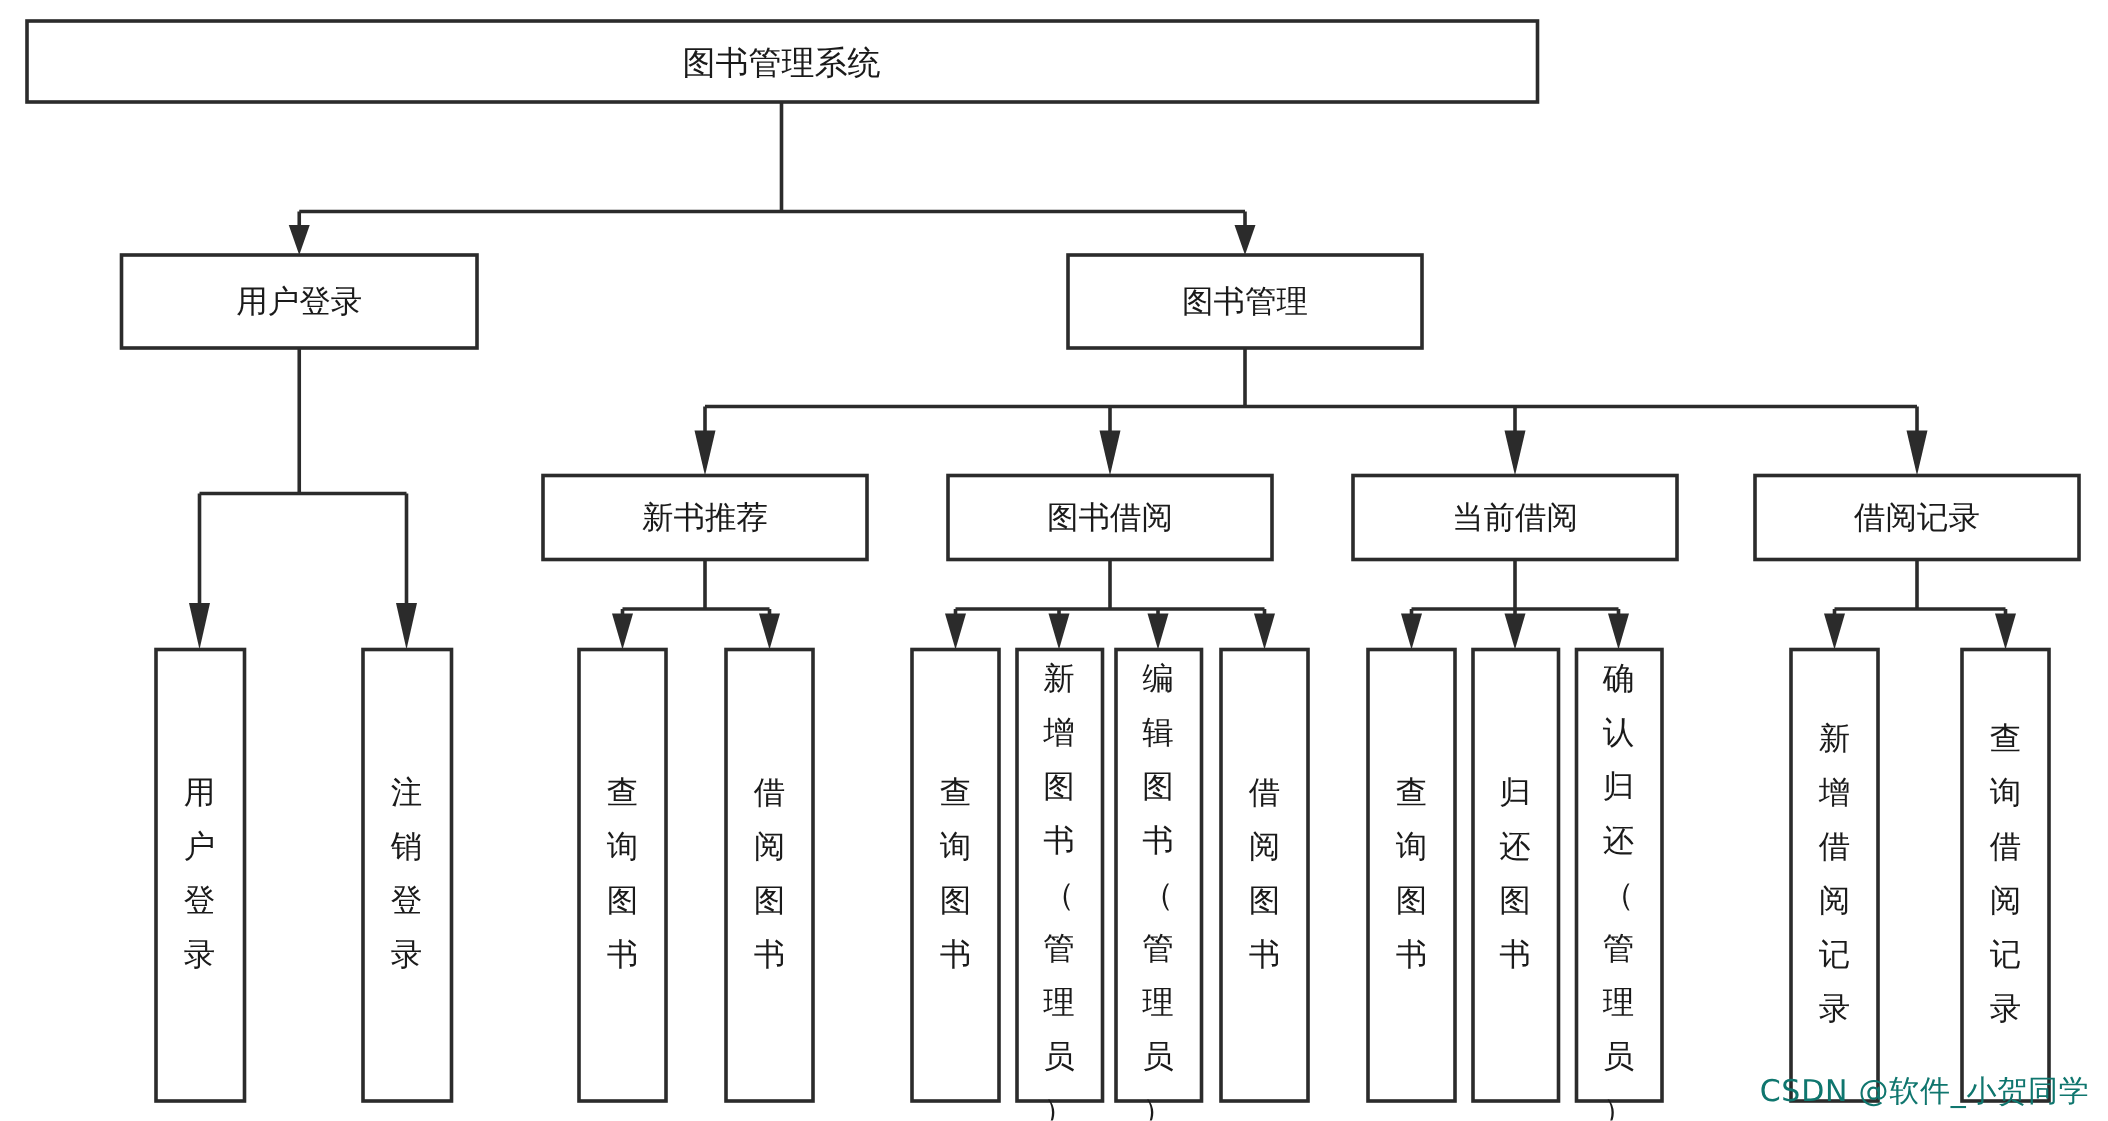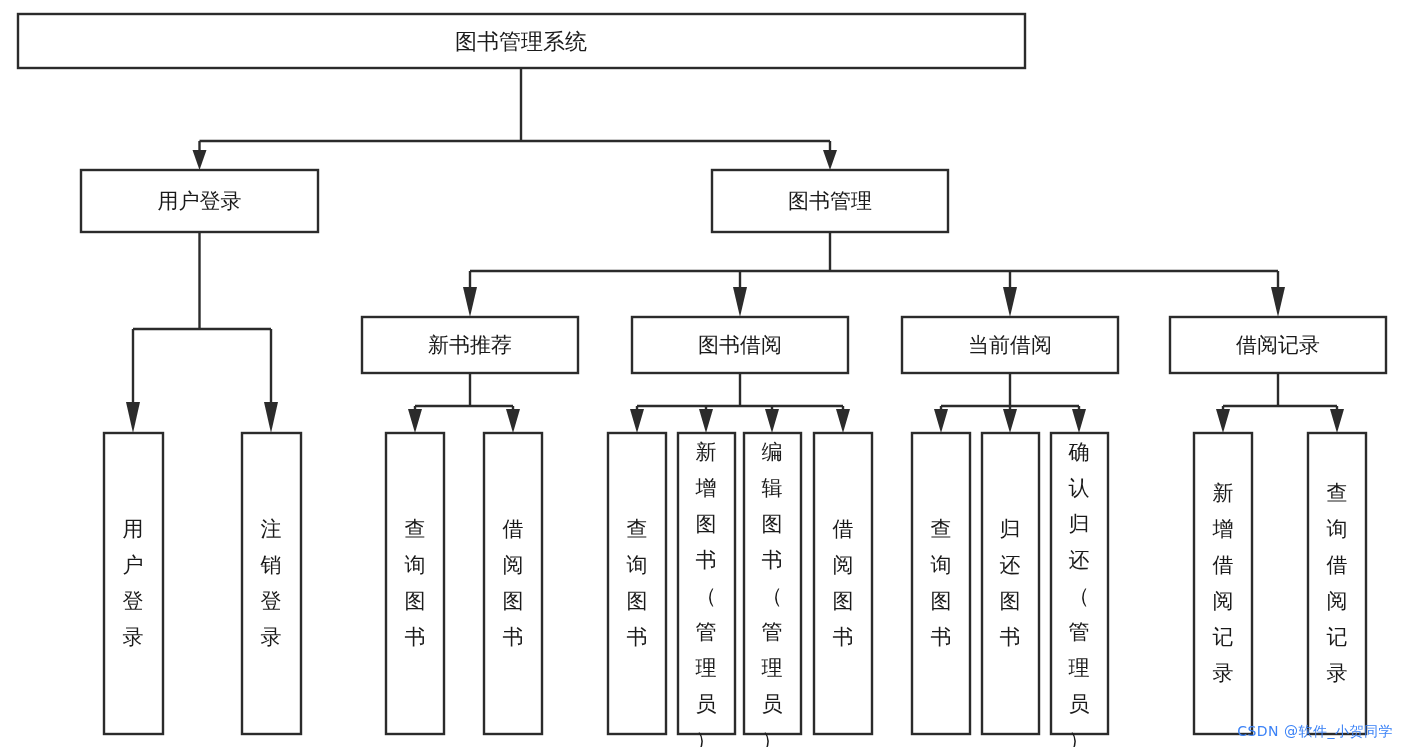--- a/index.html
+++ b/index.html
@@ -60,22 +60,22 @@
     text-anchor: middle;
   }
   .title-label {
     font-size: 22px;
   }
   .watermark-text {
     position: absolute;
     right: 12px;
     bottom: 6px;
     font-family: "DejaVu Sans", "Liberation Sans", sans-serif;
-    font-size: 14px;
-    color: #3b82f6;
+    font-size: 20px;
+    color: #0f766e;
     letter-spacing: 0.5px;
     white-space: nowrap;
     user-select: none;
   }
 </style>
 </head>
 <body>
 
 <div id="diagram-root">
 

